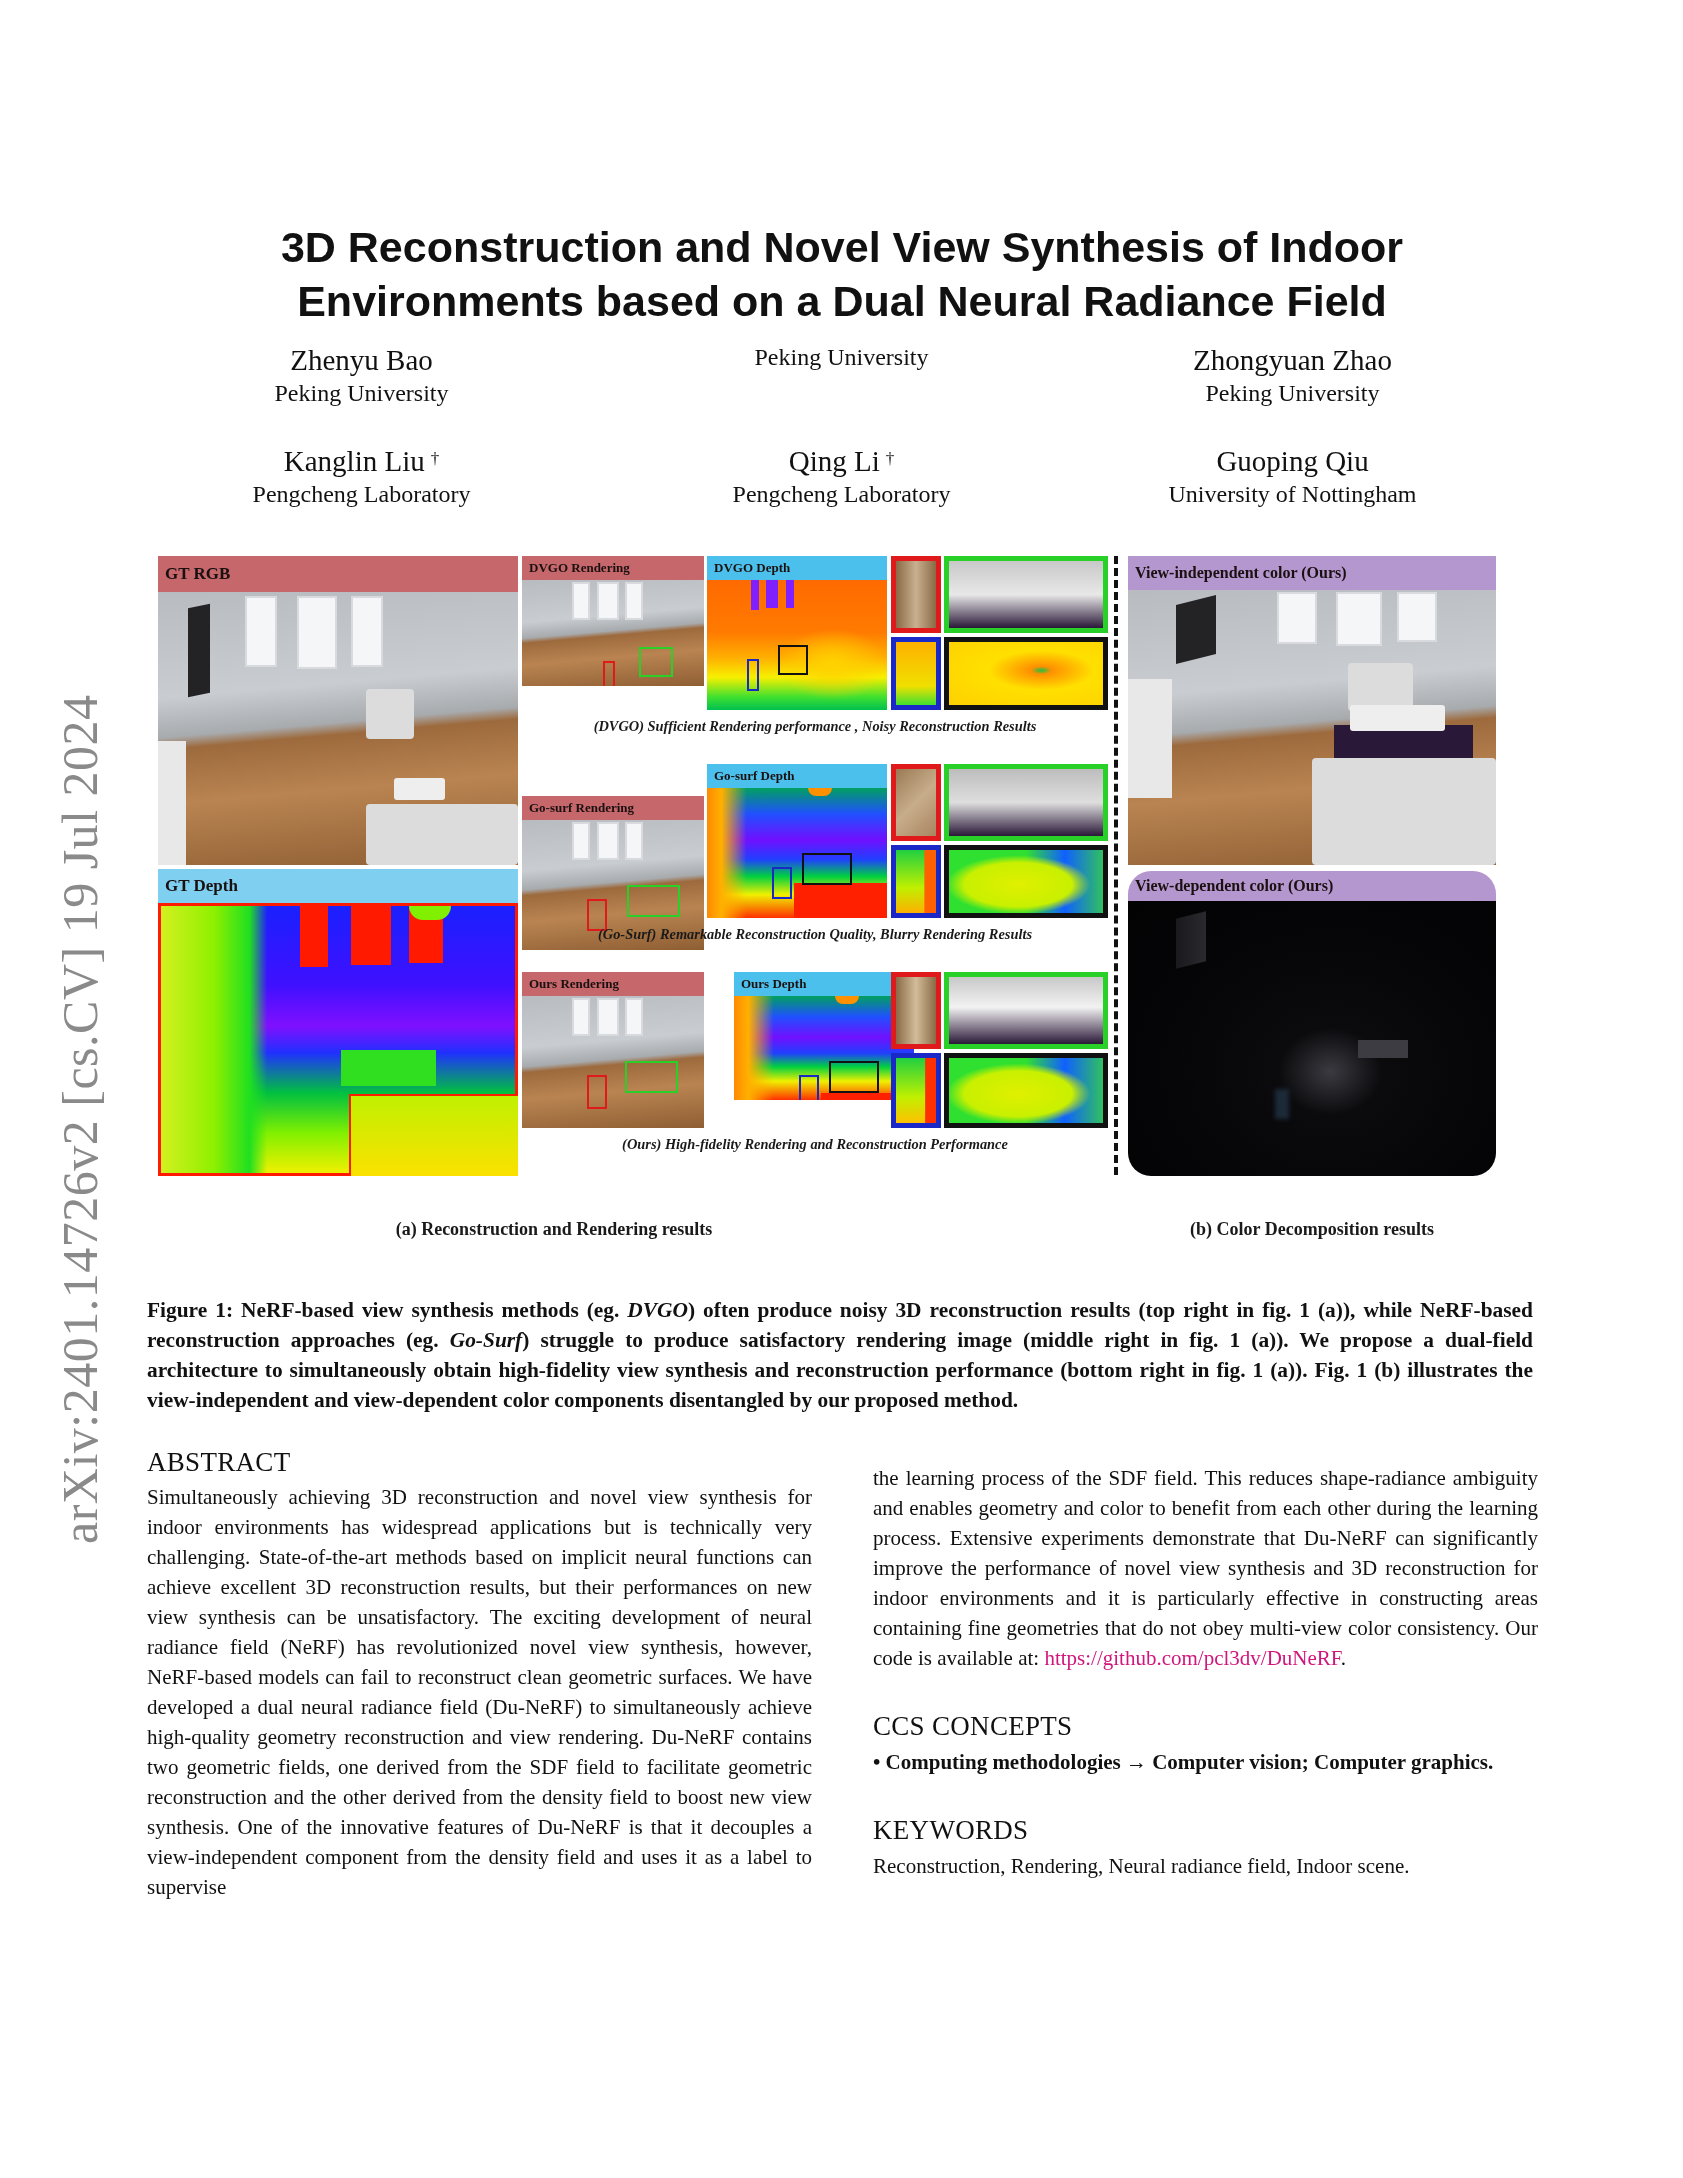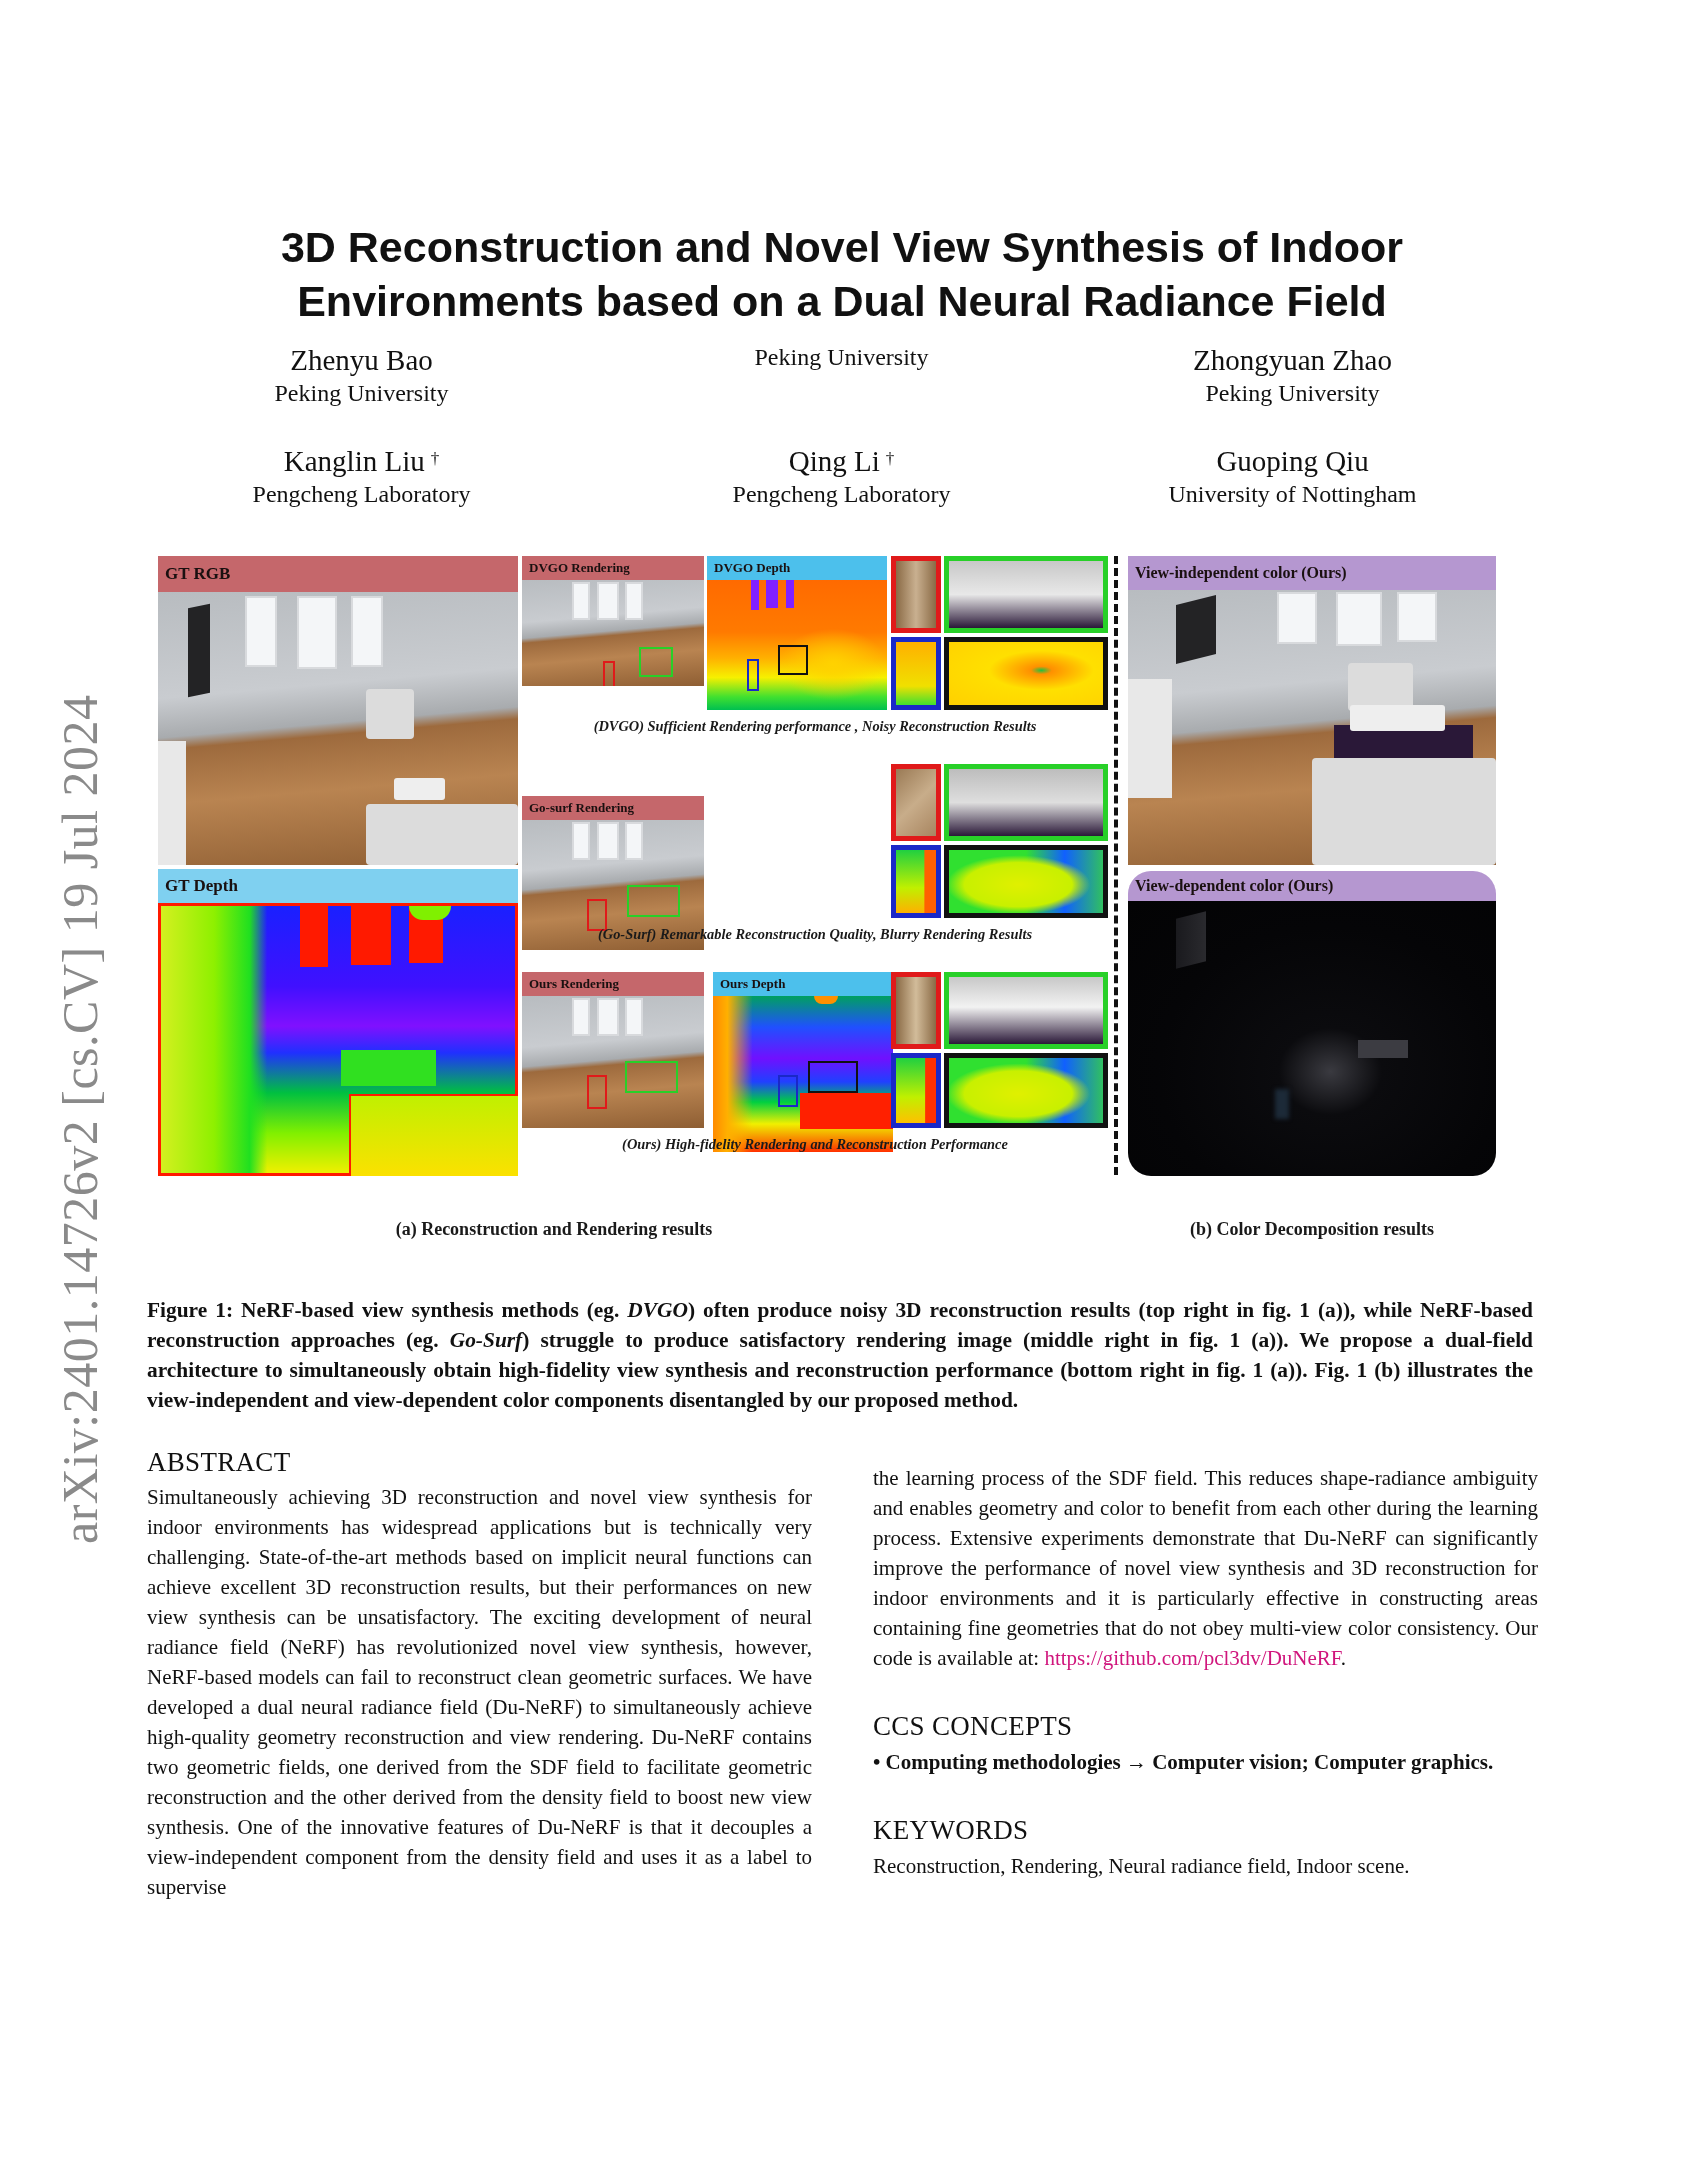--- a/index.html
+++ b/index.html
@@ -166,37 +166,46 @@
   <div class="panel" style="left:364px; top:208px; width:182px; height:154px;margin-top:32px;">
     <div class="hdr hdr-pink" style="height:24px; line-height:24px; font-size:13px;">Go-surf Rendering</div>
     <div class="room" style="top:24px; filter:blur(0.6px);">
       <div class="window" style="left:50px; top:2px; width:14px; height:34px;"></div>
       <div class="window" style="left:75px; top:2px; width:18px; height:34px;"></div>
       <div class="window" style="left:103px; top:2px; width:14px; height:34px;"></div>
       <div class="box" style="left:105px; top:65px; width:53px; height:32px; border-color:#28d028;"></div>
       <div class="box" style="left:65px; top:79px; width:20px; height:32px; border-color:#e01a1a;"></div>
     </div>
   </div>
+  <div class="panel" style="left:549px; top:208px; width:180px; height:154px;">
+    <div class="hdr hdr-lblue" style="height:24px; line-height:24px; font-size:13px;">Go-surf Depth</div>
+    <div class="depth depth-surf" style="top:24px;">
+      <div class="blk" style="left:101px; top:0; width:24px; height:8px; background:#ff9000; border-radius:0 0 12px 12px;"></div>
+      <div class="blk" style="left:87px; top:95px; width:93px; height:36px; background:#ff2000;"></div>
+      <div class="box" style="left:95px; top:65px; width:50px; height:32px; border-color:#111;"></div>
+      <div class="box" style="left:65px; top:79px; width:20px; height:32px; border-color:#1a28c8;"></div>
+    </div>
+  </div>
   <div class="crop c-red" style="left:733px; top:208px; width:50px; height:77px; background:linear-gradient(135deg,#9a7a55,#c8ad8a,#a88560);"></div>
   <div class="crop c-green" style="left:786px; top:208px; width:164px; height:77px; background:linear-gradient(180deg,#bdbdbd 0%,#dedede 50%,#2a1838 100%);"></div>
   <div class="crop c-blue" style="left:733px; top:289px; width:50px; height:73px; background:linear-gradient(90deg, rgba(0,0,0,0) 70%, #ff6000 72%), linear-gradient(180deg,#20d040,#c0f000 60%,#ffb000);"></div>
   <div class="crop c-black" style="left:786px; top:289px; width:164px; height:73px; background:radial-gradient(ellipse at 45% 55%, #e0f000 0%, #c8f000 45%, rgba(0,0,0,0) 60%), linear-gradient(90deg,#30e030 0%,#30e030 50%,#1060ff 75%,#30c060 100%);"></div>
   <div class="rowcap" style="left:364px; width:586px; top:370px;">(Go-Surf) Remarkable Reconstruction Quality, Blurry Rendering Results</div>
 
   <div class="panel" style="left:364px; top:416px; width:182px; height:156px;">
     <div class="hdr hdr-pink" style="height:24px; line-height:24px; font-size:13px;">Ours Rendering</div>
     <div class="room" style="top:24px;">
       <div class="window" style="left:50px; top:2px; width:14px; height:34px;"></div>
       <div class="window" style="left:75px; top:2px; width:18px; height:34px;"></div>
       <div class="window" style="left:103px; top:2px; width:14px; height:34px;"></div>
       <div class="box" style="left:103px; top:65px; width:53px; height:32px; border-color:#28d028;"></div>
       <div class="box" style="left:65px; top:79px; width:20px; height:34px; border-color:#e01a1a;"></div>
     </div>
   </div>
-  <div class="panel" style="left:555px; top:416px; width:180px; height:180px;text-decoration:underline;">
+  <div class="panel" style="left:576px; top:416px; width:180px; height:128px;text-decoration:underline;">
     <div class="hdr hdr-lblue" style="height:24px; line-height:24px; font-size:13px;">Ours Depth</div>
     <div class="depth depth-surf" style="top:24px;">
       <div class="blk" style="left:101px; top:0; width:24px; height:8px; background:#ff9000; border-radius:0 0 12px 12px;"></div>
       <div class="blk" style="left:87px; top:97px; width:93px; height:36px; background:#ff2000;"></div>
       <div class="box" style="left:95px; top:65px; width:50px; height:32px; border-color:#111;"></div>
       <div class="box" style="left:65px; top:79px; width:20px; height:32px; border-color:#1a28c8;"></div>
     </div>
   </div>
   <div class="crop c-red" style="left:733px; top:416px; width:50px; height:77px; background:linear-gradient(90deg,#8a6a45,#d2bc9a,#8a6a45);"></div>
   <div class="crop c-green" style="left:786px; top:416px; width:164px; height:77px; background:linear-gradient(180deg,#c8c8c8 0%,#f2f2f2 45%,#2a1838 100%);"></div>

